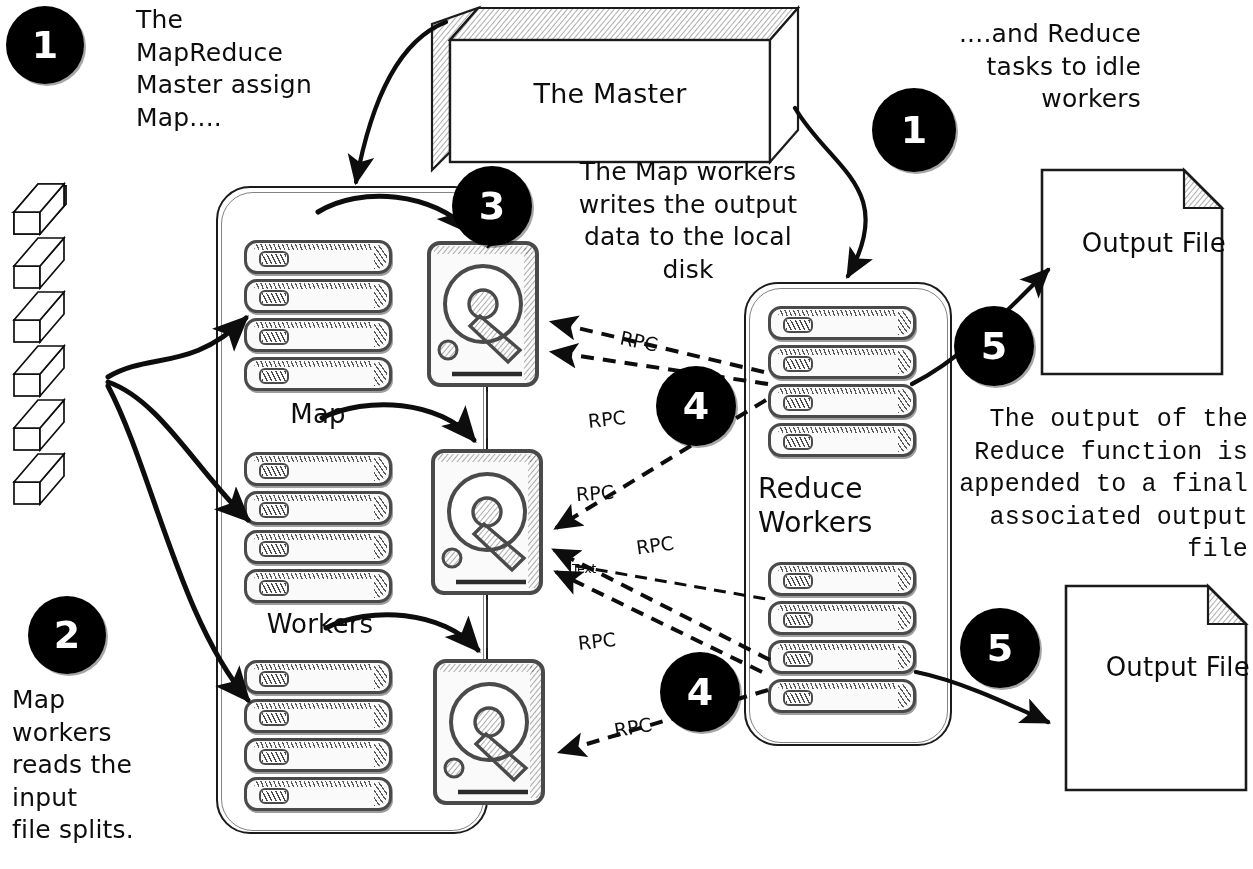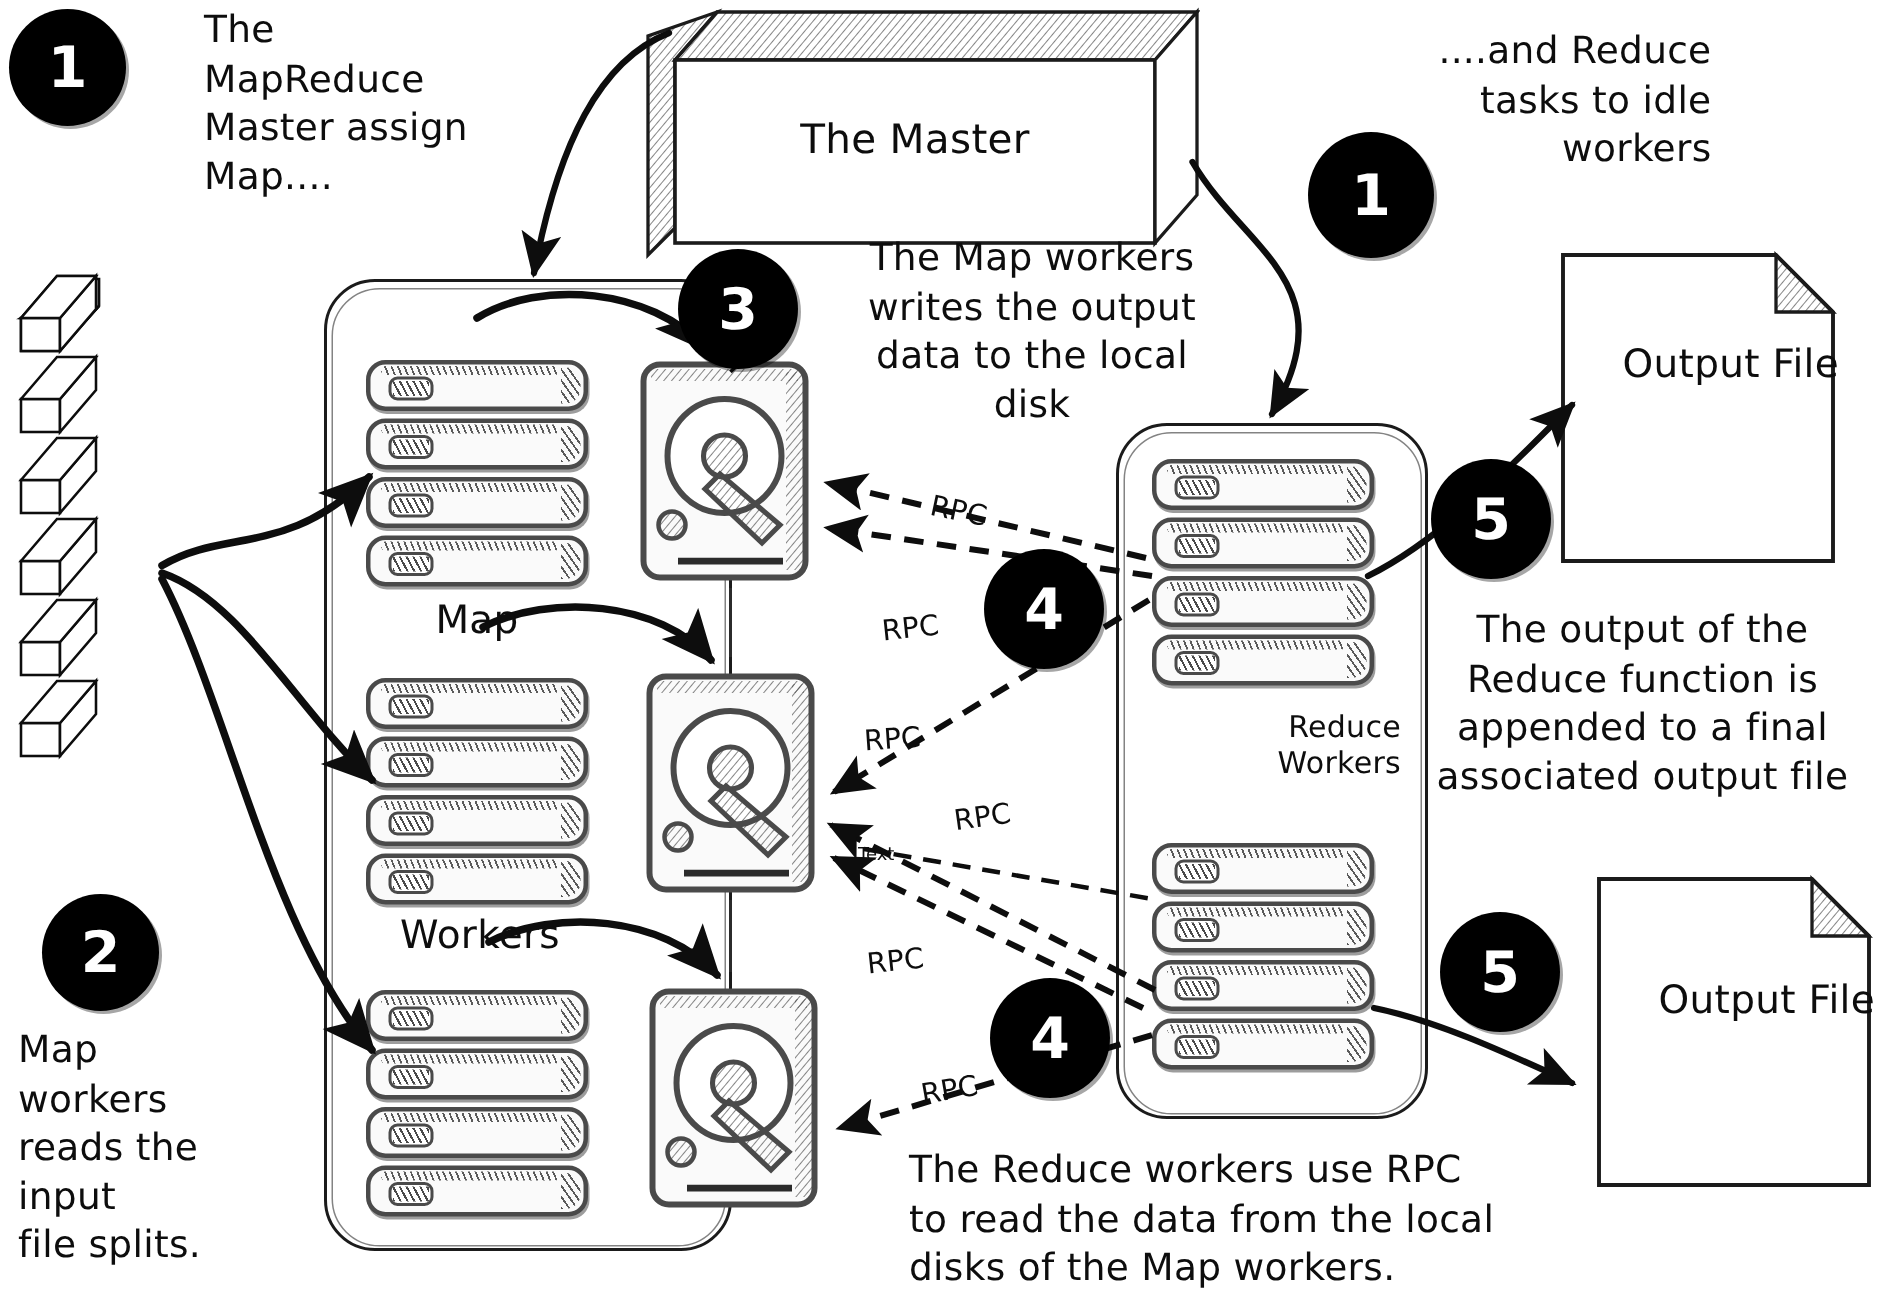--- a/index.html
+++ b/index.html
@@ -313,21 +313,21 @@
         <span class="hatchright"></span>
         <span class="led"></span>
       </div>
     <div class="rack">
         <span class="hatchtop"></span>
         <span class="hatchright"></span>
         <span class="led"></span>
       </div>
   </div>
 
-  <div class="txt hw" style="left:758px;top:472px;width:176px;text-align:right;font-size:20px;line-height:1.22;">Reduce
+  <div class="txt hw" style="left:758px;top:472px;width:176px;text-align:left;font-size:28px;line-height:1.22;">Reduce
 Workers</div>
 
   <div class="rackgroup" style="left:768px;top:562px;width:148px;">
     <div class="rack">
         <span class="hatchtop"></span>
         <span class="hatchright"></span>
         <span class="led"></span>
       </div>
     <div class="rack">
         <span class="hatchtop"></span>
@@ -410,22 +410,19 @@
 workers
 reads the
 input
 file splits.</div>
 
   <div class="txt hw" style="left:540px;top:156px;width:296px;font-size:25px;text-align:center;">The Map workers
 writes the output
 data to the local
 disk</div>
 
-  <div class="txt hw" style="left:606px;top:764px;width:470px;font-size:25px;">The Reduce workers use RPC
-to read the data from the local
-disks of the Map workers.</div>
-
-  <div class="txt hw" style="left:942px;top:404px;width:306px;font-size:25px;text-align:center;">The output of the
+
+  <div class="txt hw" style="left:942px;top:404px;width:306px;font-size:25px;text-align:right;font-family:Liberation Mono, monospace;">The output of the
 Reduce function is
 appended to a final
 associated output file</div>
 
 </div>
 
 </body></html>

